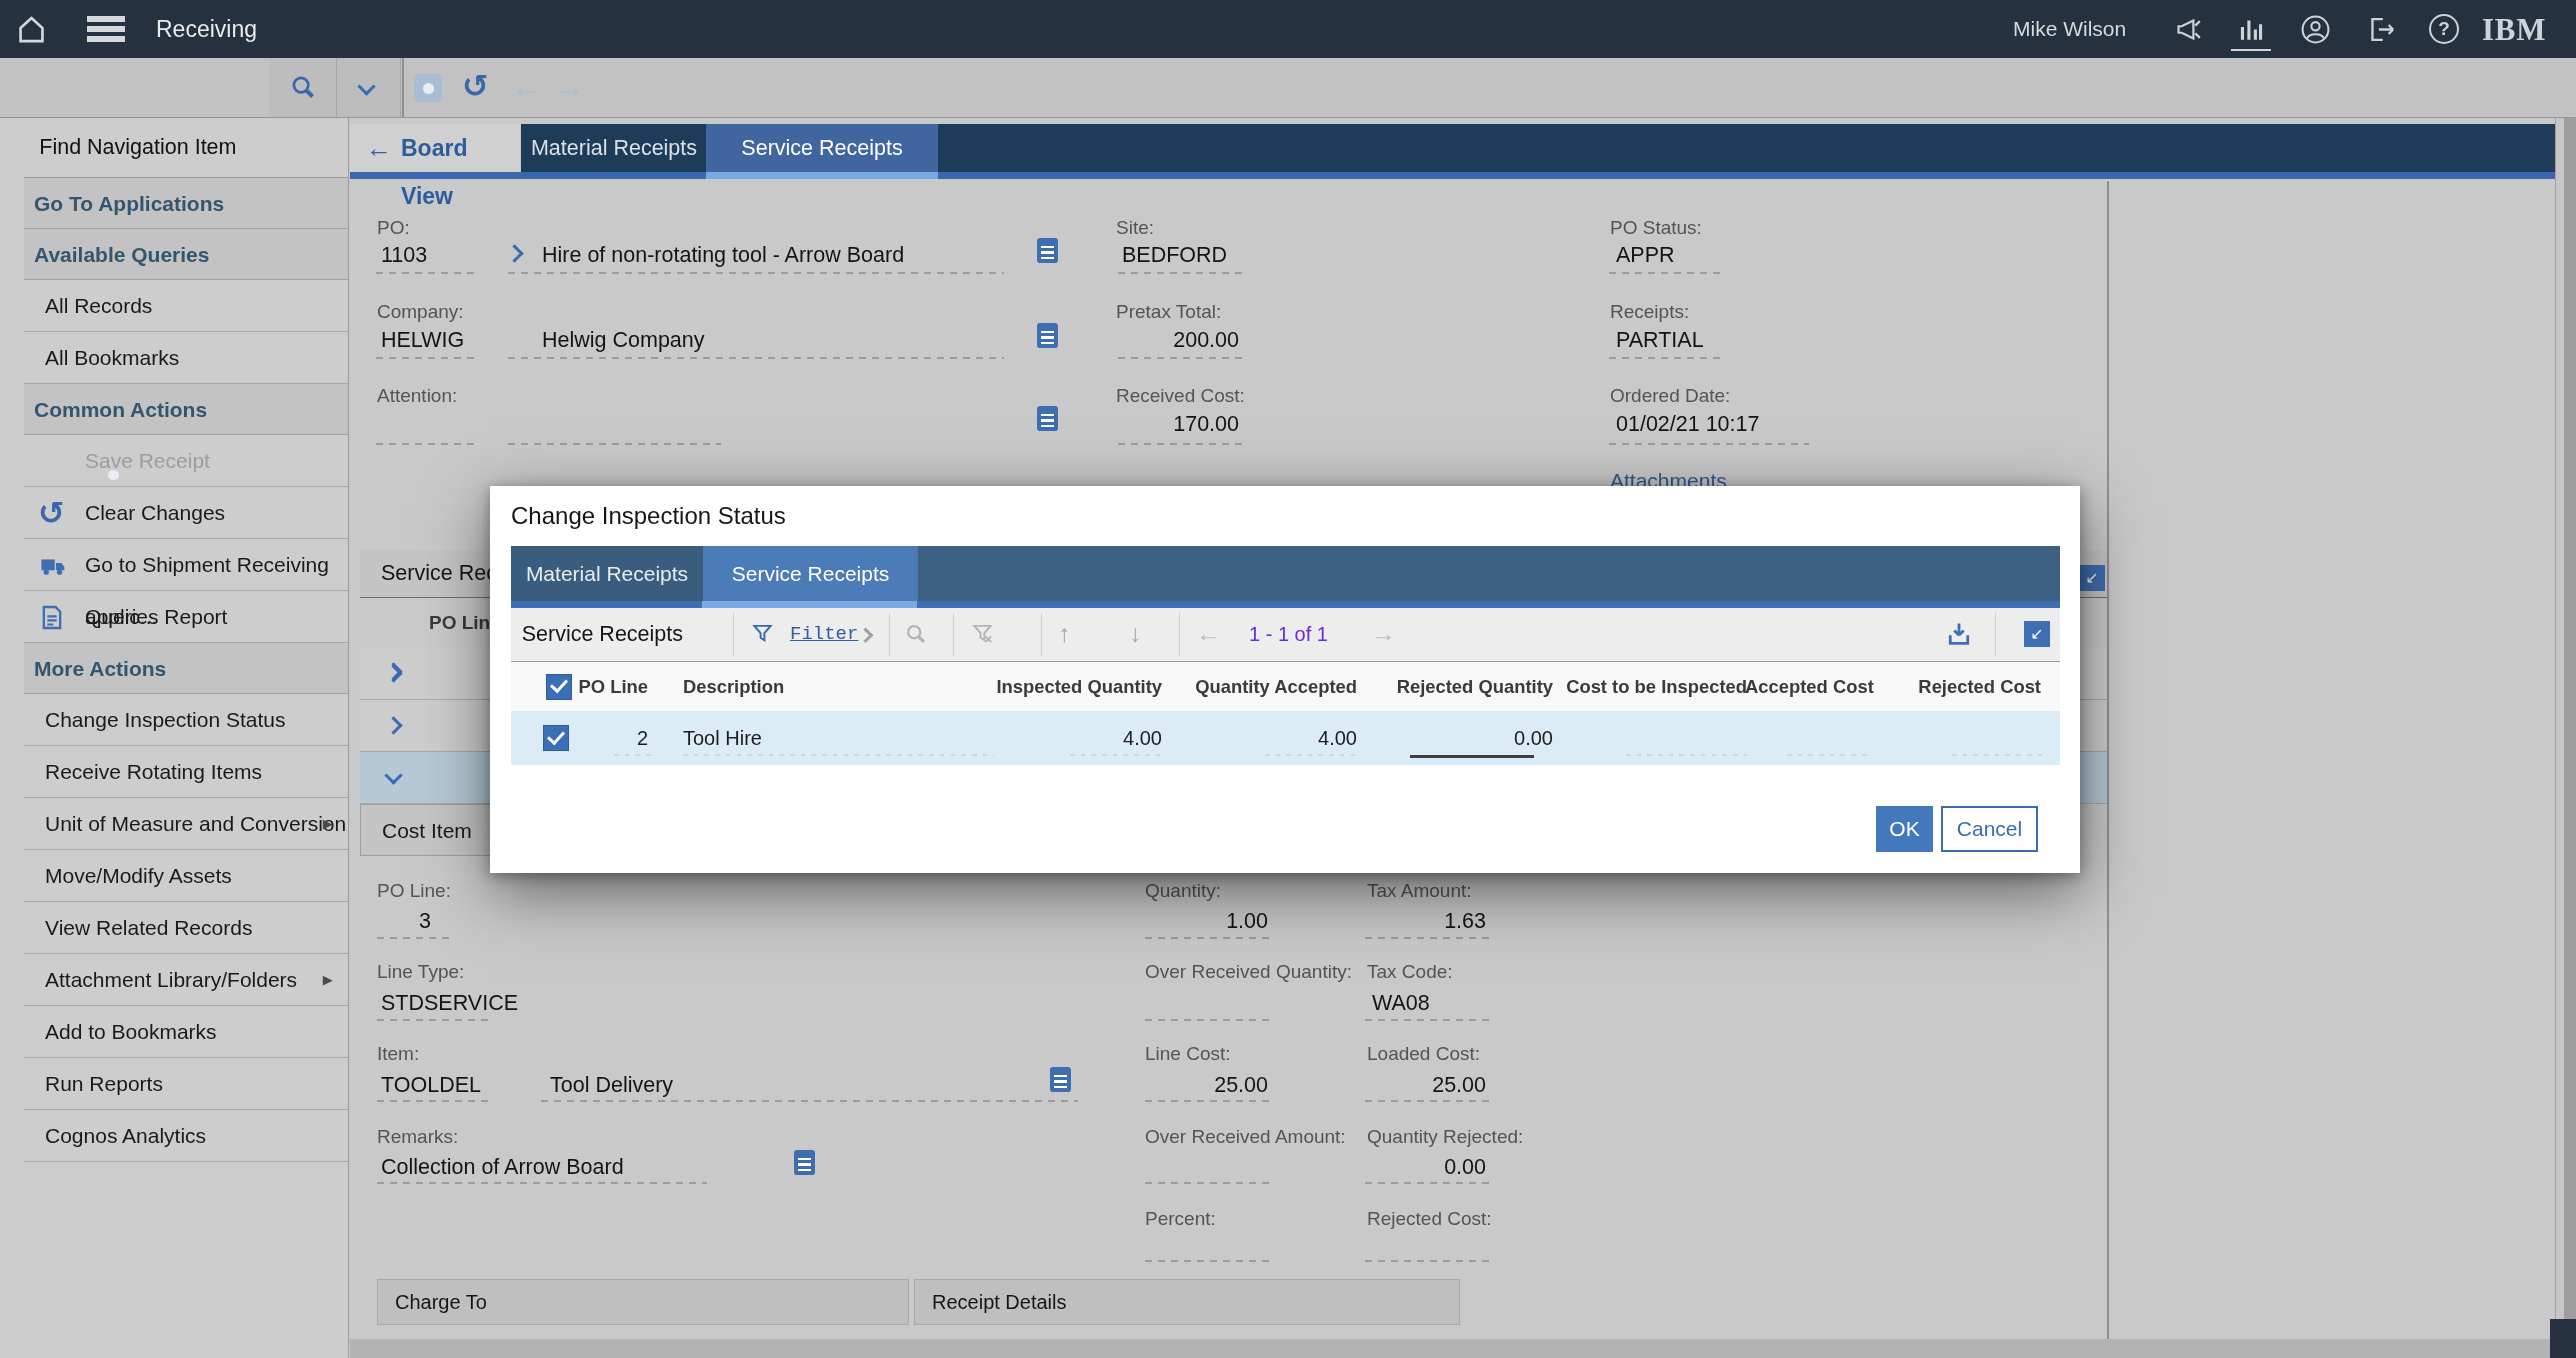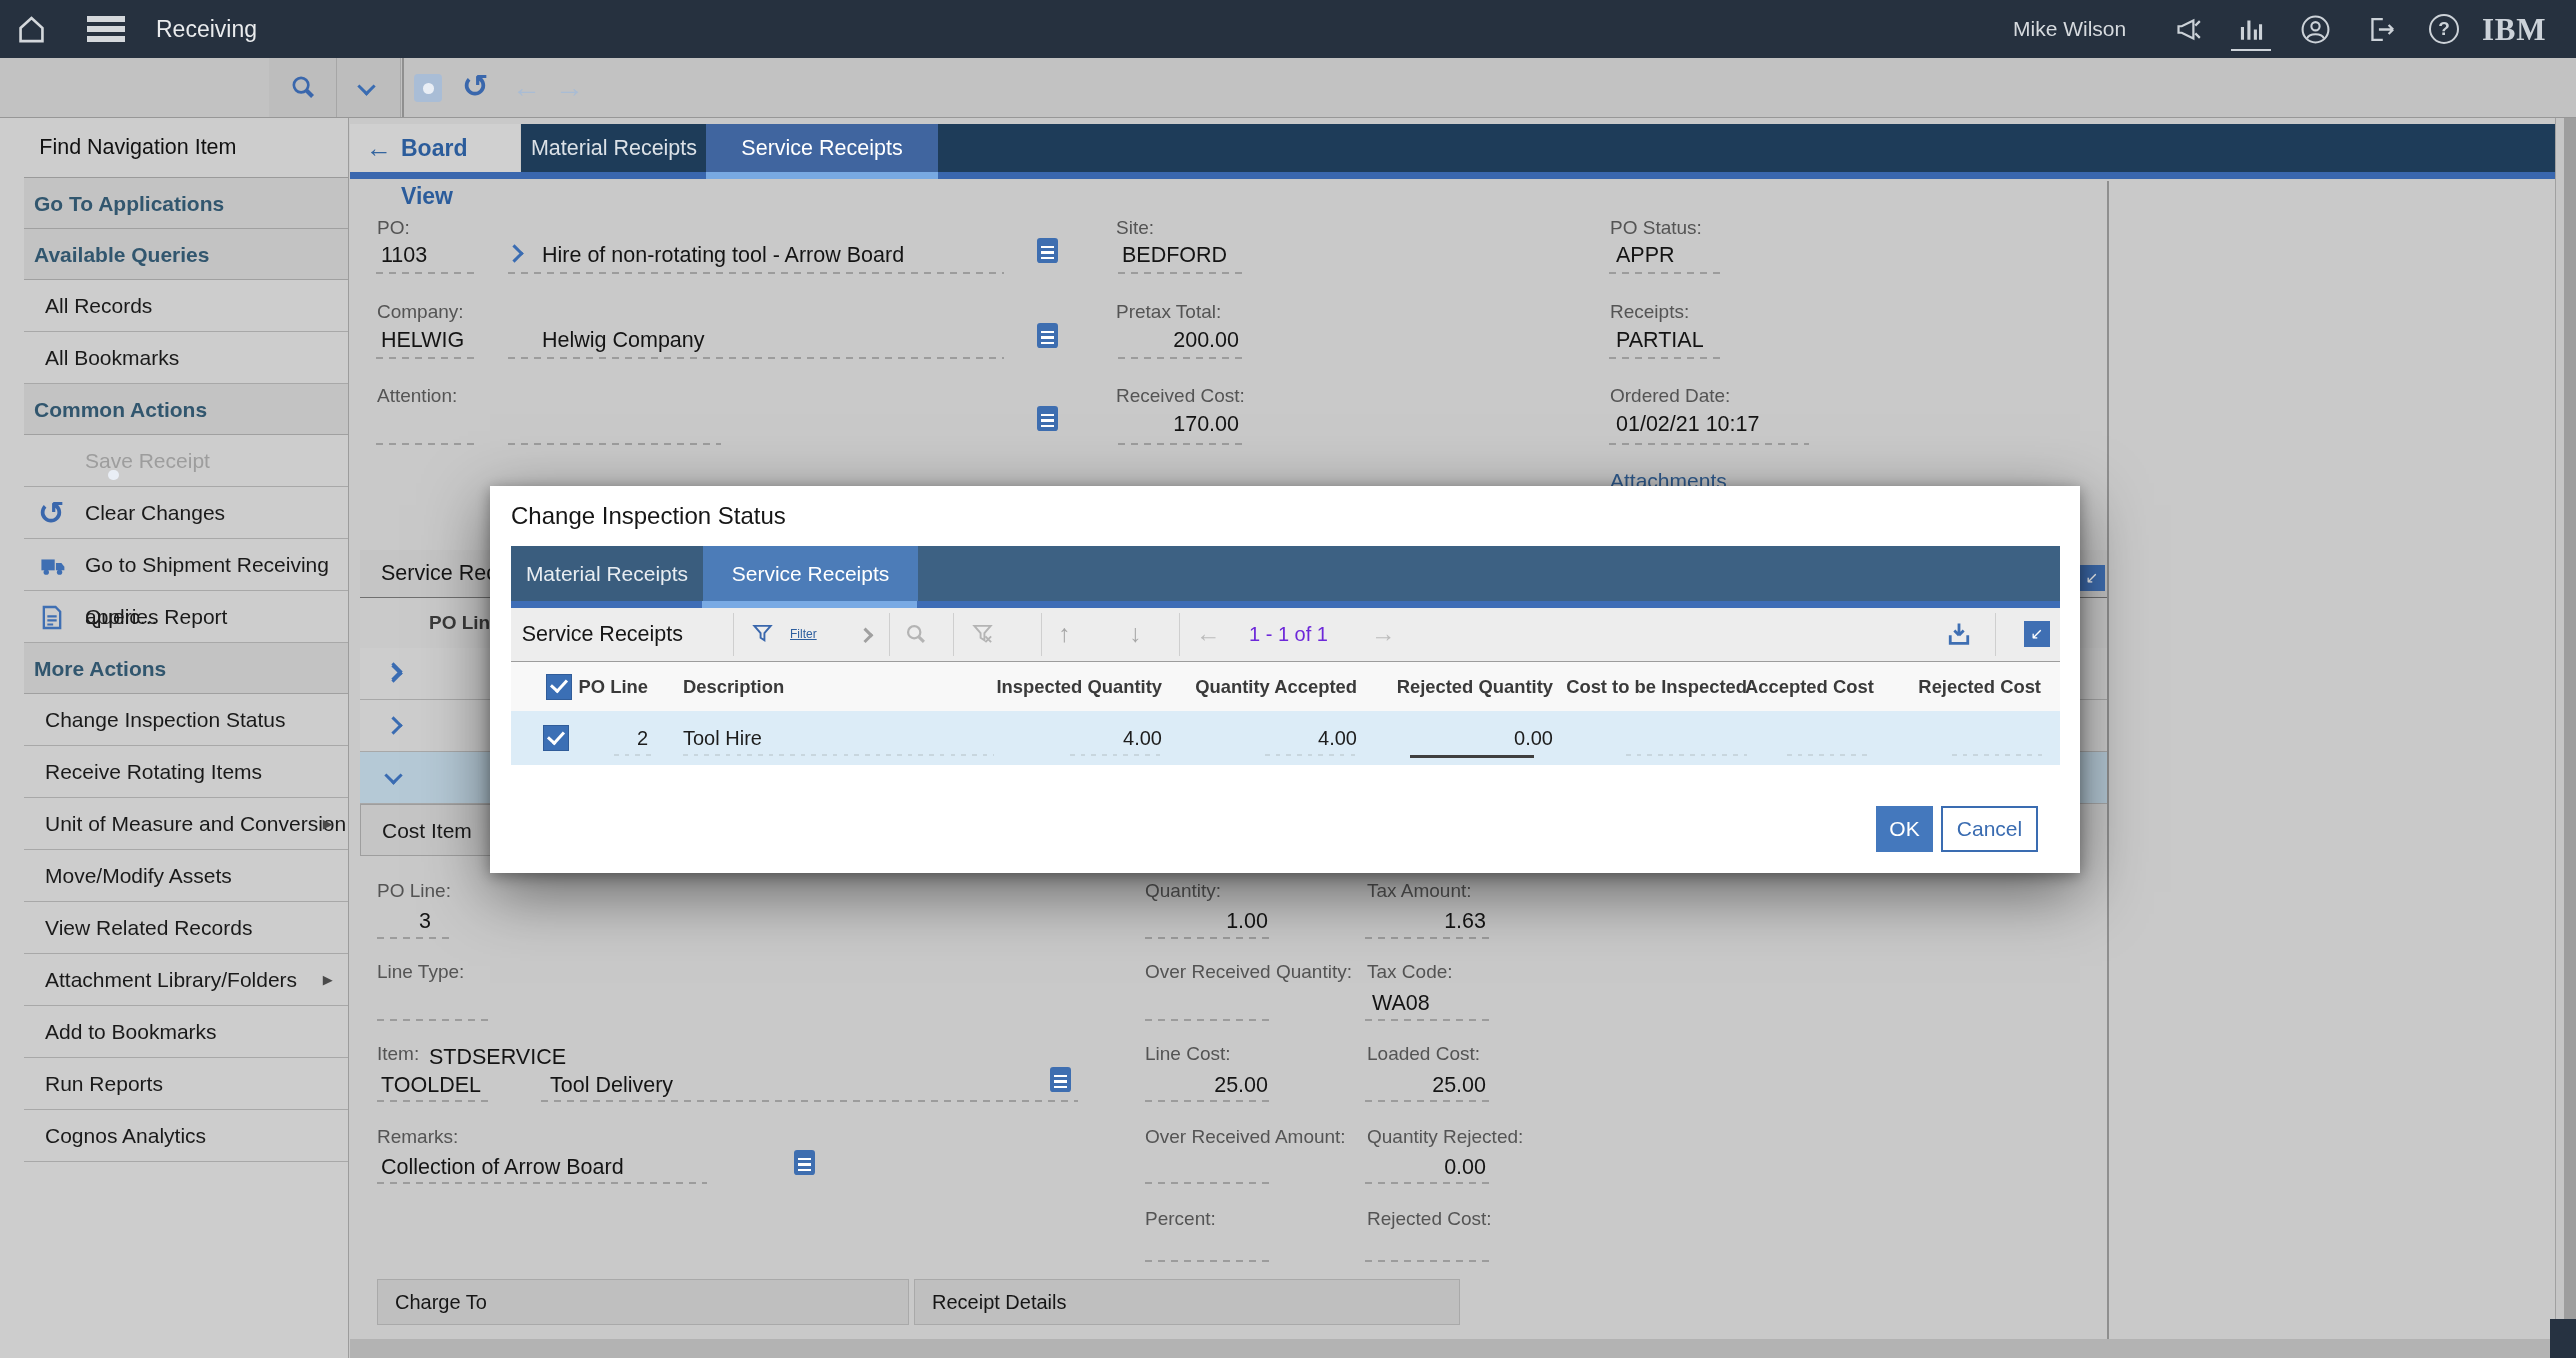--- a/index.html
+++ b/index.html
@@ -309,21 +309,21 @@
     <span class="chev d" style="position:absolute;left:27px;top:17px;"></span>
   </div>
   <div class="lineitem-tab z1">
     <span>Cost Item</span>
   </div>
 
   <span class="lbl z1" style="left:377px;top:880px;">PO Line:</span>
   <span class="valr z1" style="left:377px;top:909px;width:54px;">3</span>
   <div class="dash z1" style="left:377px;top:937px;width:74px;"></div>
   <span class="lbl z1" style="left:377px;top:961px;">Line Type:</span>
-  <span class="val z1" style="left:381px;top:1045px;margin-left:48px;">STDSERVICE</span>
+  <span class="val z1" style="left:381px;top:991px;">STDSERVICE</span>
   <div class="dash z1" style="left:377px;top:1019px;width:115px;"></div>
   <span class="lbl z1" style="left:377px;top:1043px;">Item:</span>
   <span class="val z1" style="left:381px;top:1073px;">TOOLDEL</span>
   <span class="val z1" style="left:550px;top:1073px;">Tool Delivery</span>
   <div class="ldicon z1" style="left:1050px;top:1067px;"></div>
   <div class="dash z1" style="left:377px;top:1100px;width:115px;"></div>
   <div class="dash z1" style="left:541px;top:1100px;width:537px;"></div>
   <span class="lbl z1" style="left:377px;top:1126px;">Remarks:</span>
   <span class="val z1" style="left:381px;top:1155px;">Collection of Arrow Board</span>
   <div class="ldicon z1" style="left:794px;top:1150px;"></div>
@@ -385,21 +385,21 @@
     <div class="munder-active"></div>
 
     <div class="mtoolbar">
       <span class="glyph" style="left:10.7px;font-size:21.5px;color:#161616;">Service Receipts</span>
       <div class="mtb-div" style="left:222px;"></div>
       <span class="glyph" style="left:240px;top:14px;line-height:normal;">
         <svg width="23" height="23" viewBox="0 0 24 24">
             <path d="M3.5 4 H20.5 L14 11.5 V19 L10 16.5 V11.5 Z" fill="none" stroke="#3a67ac" stroke-width="2"></path>
           </svg>
       </span>
-      <span class="glyph" style="left:279px;font-size:12px;color:#2d5e9e;text-decoration:underline;">Filter</span>
+      <span class="glyph" style="left:279px;font-size:19px;color:#2d5e9e;text-decoration:underline;font-family:Liberation Mono, monospace;">Filter</span>
       <span class="chev r" style="position:absolute;left:349px;top:21.5px;border-color:#a0a0a0;border-width:3.1px;width:7.7px;height:7.7px;"></span>
       <div class="mtb-div" style="left:378px;"></div>
       <span class="glyph" style="left:393px;top:14px;line-height:normal;">
         <svg width="24.5" height="24.5" viewBox="0 0 24 24">
             <circle cx="10" cy="10" r="6" fill="none" stroke="#b4b4b4" stroke-width="2.2"></circle>
             <path d="M14.5 14.5 L19.5 19.5" stroke="#b4b4b4" stroke-width="3"></path>
           </svg>
       </span>
       <div class="mtb-div" style="left:442px;"></div>
       <span class="glyph" style="left:460px;top:14px;line-height:normal;">

